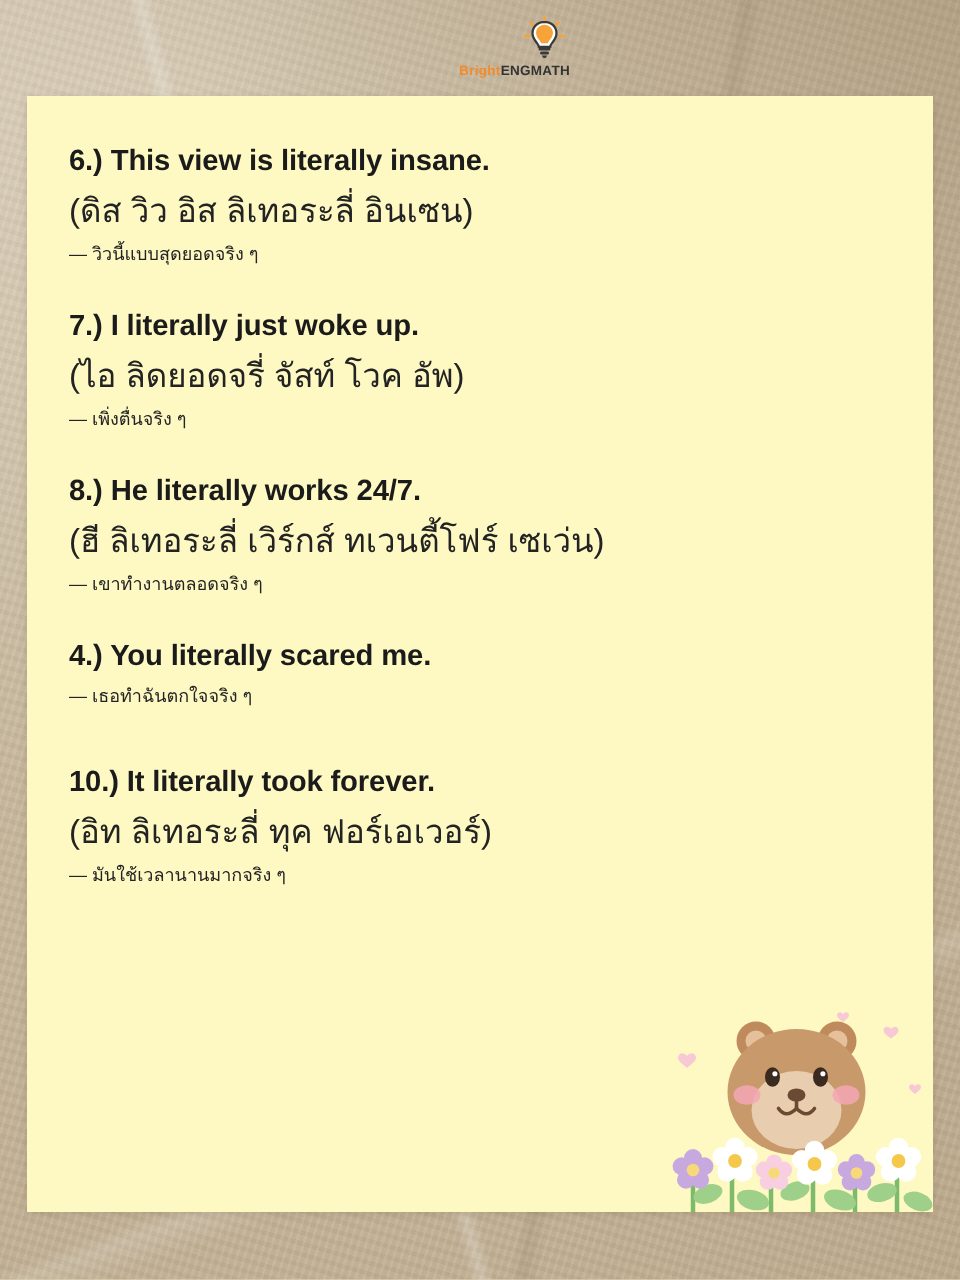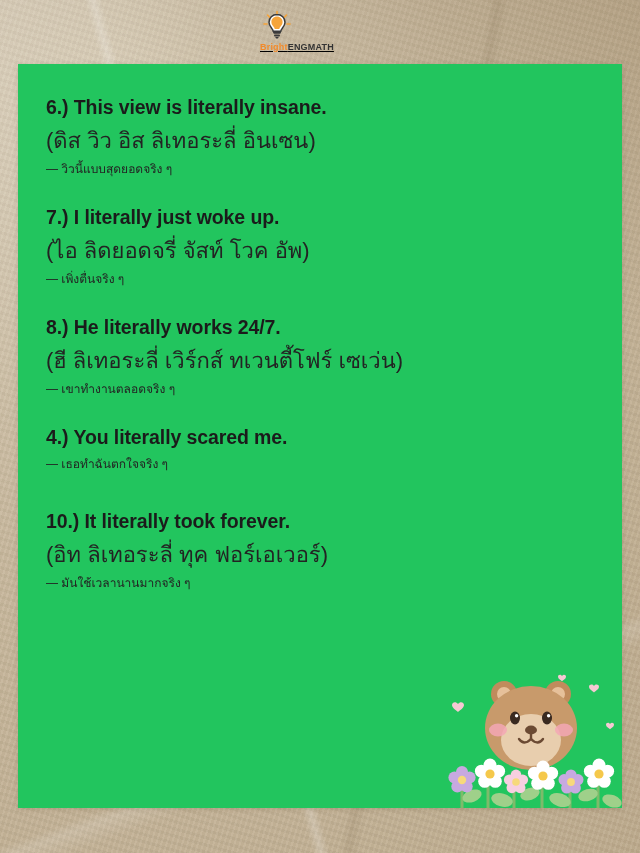--- a/index.html
+++ b/index.html
@@ -39,23 +39,22 @@
   
   .logo {
     position: absolute;
     top: 10px;
     left: 50%;
     transform: translateX(-50%);
     width: 120px;
     height: 48px;
     display: flex;
     flex-direction: column;
-    align-items: flex-start;
+    align-items: flex-end;
     justify-content: flex-start;
-    text-decoration: underline;
   }
   .logo-bulb {
     position: relative;
     width: 34px;
     height: 32px;
     display: flex;
     align-items: center;
     justify-content: center;
   }
   .logo-text {
@@ -69,21 +68,21 @@
   .logo-text .t1 { color: #f28b2b; }
   .logo-text .t2 { color: #333333; }
 
   
   .card {
     position: absolute;
     left: 18px;
     top: 64px;
     width: 604px;
     height: 744px;
-    background: #22c55e;
+    background: #fef9c3;
     box-shadow: 0 1px 5px rgba(80,60,30,0.18);
   }
 
   .content {
     position: absolute;
     left: 28px;
     top: 30px;
     right: 24px;
   }
 

